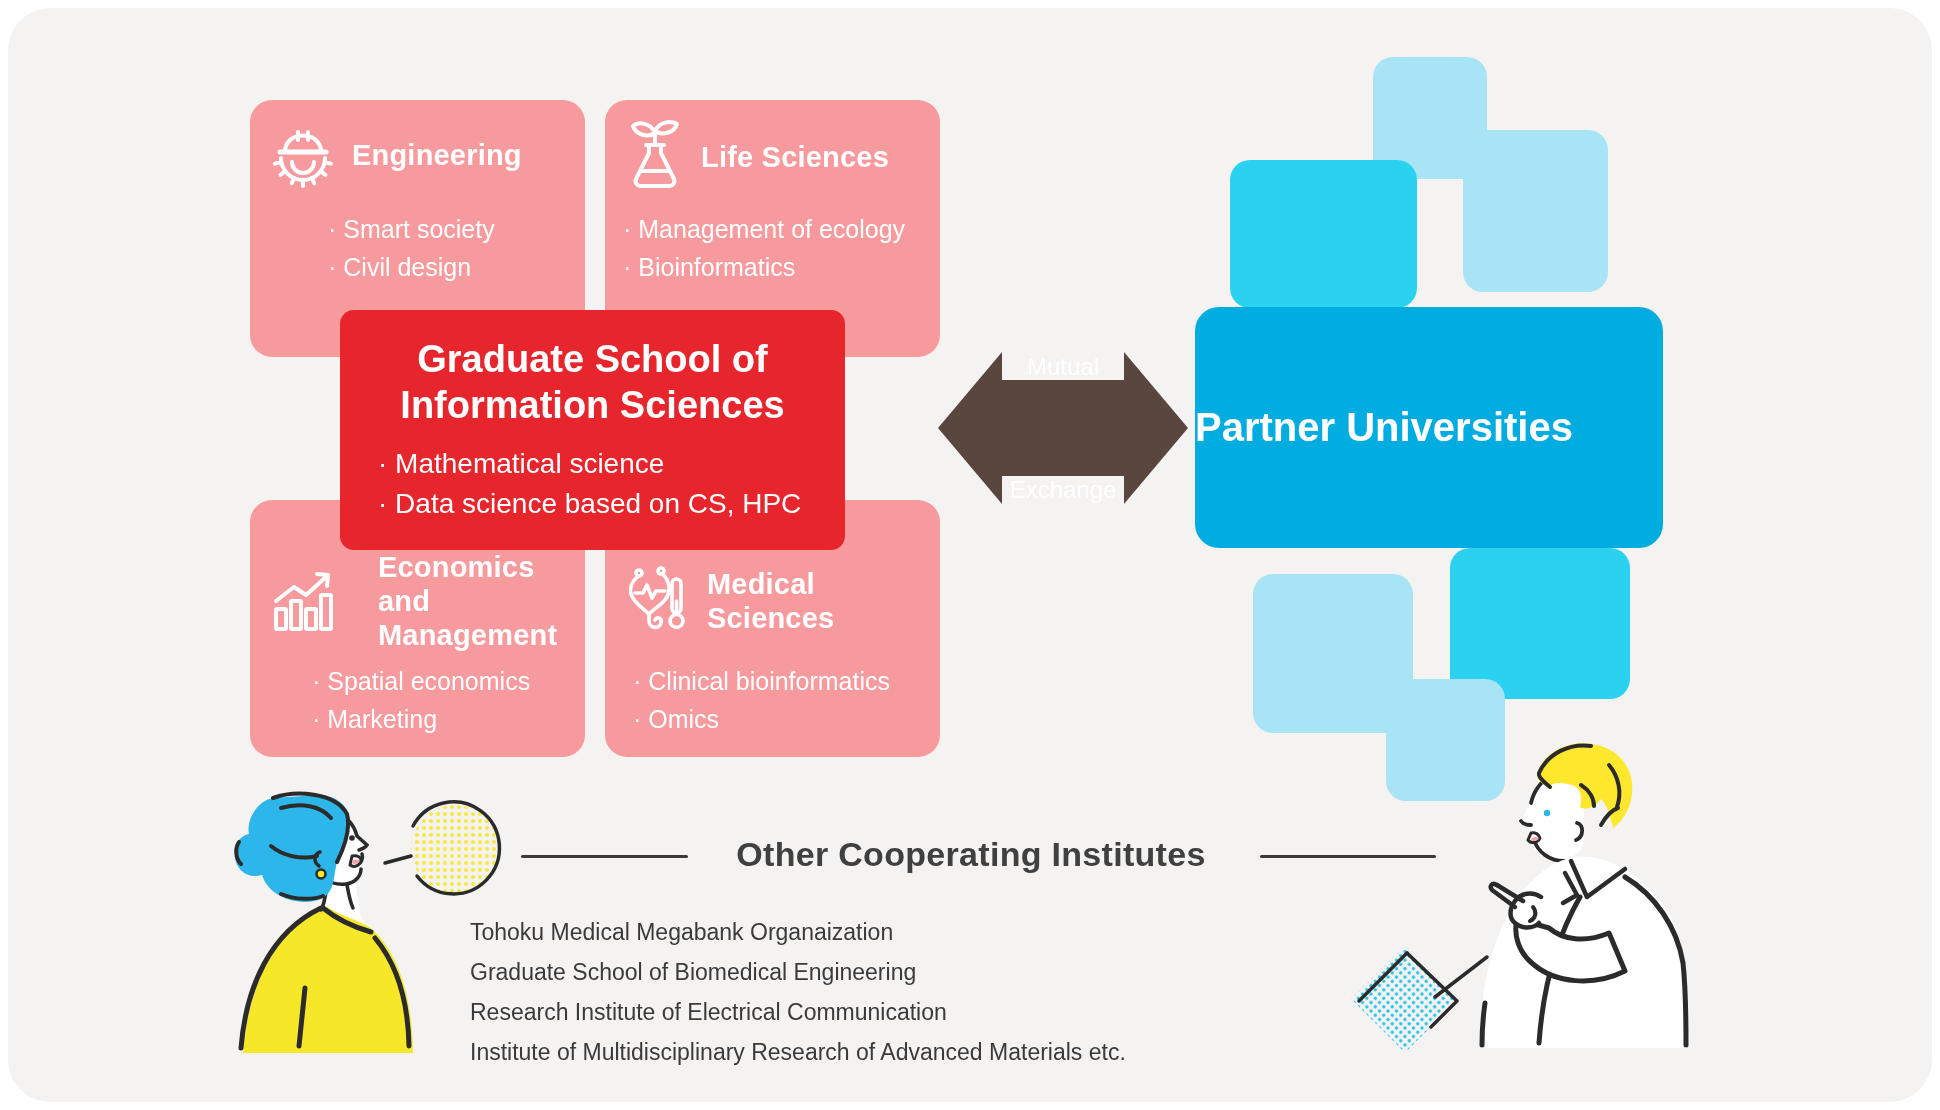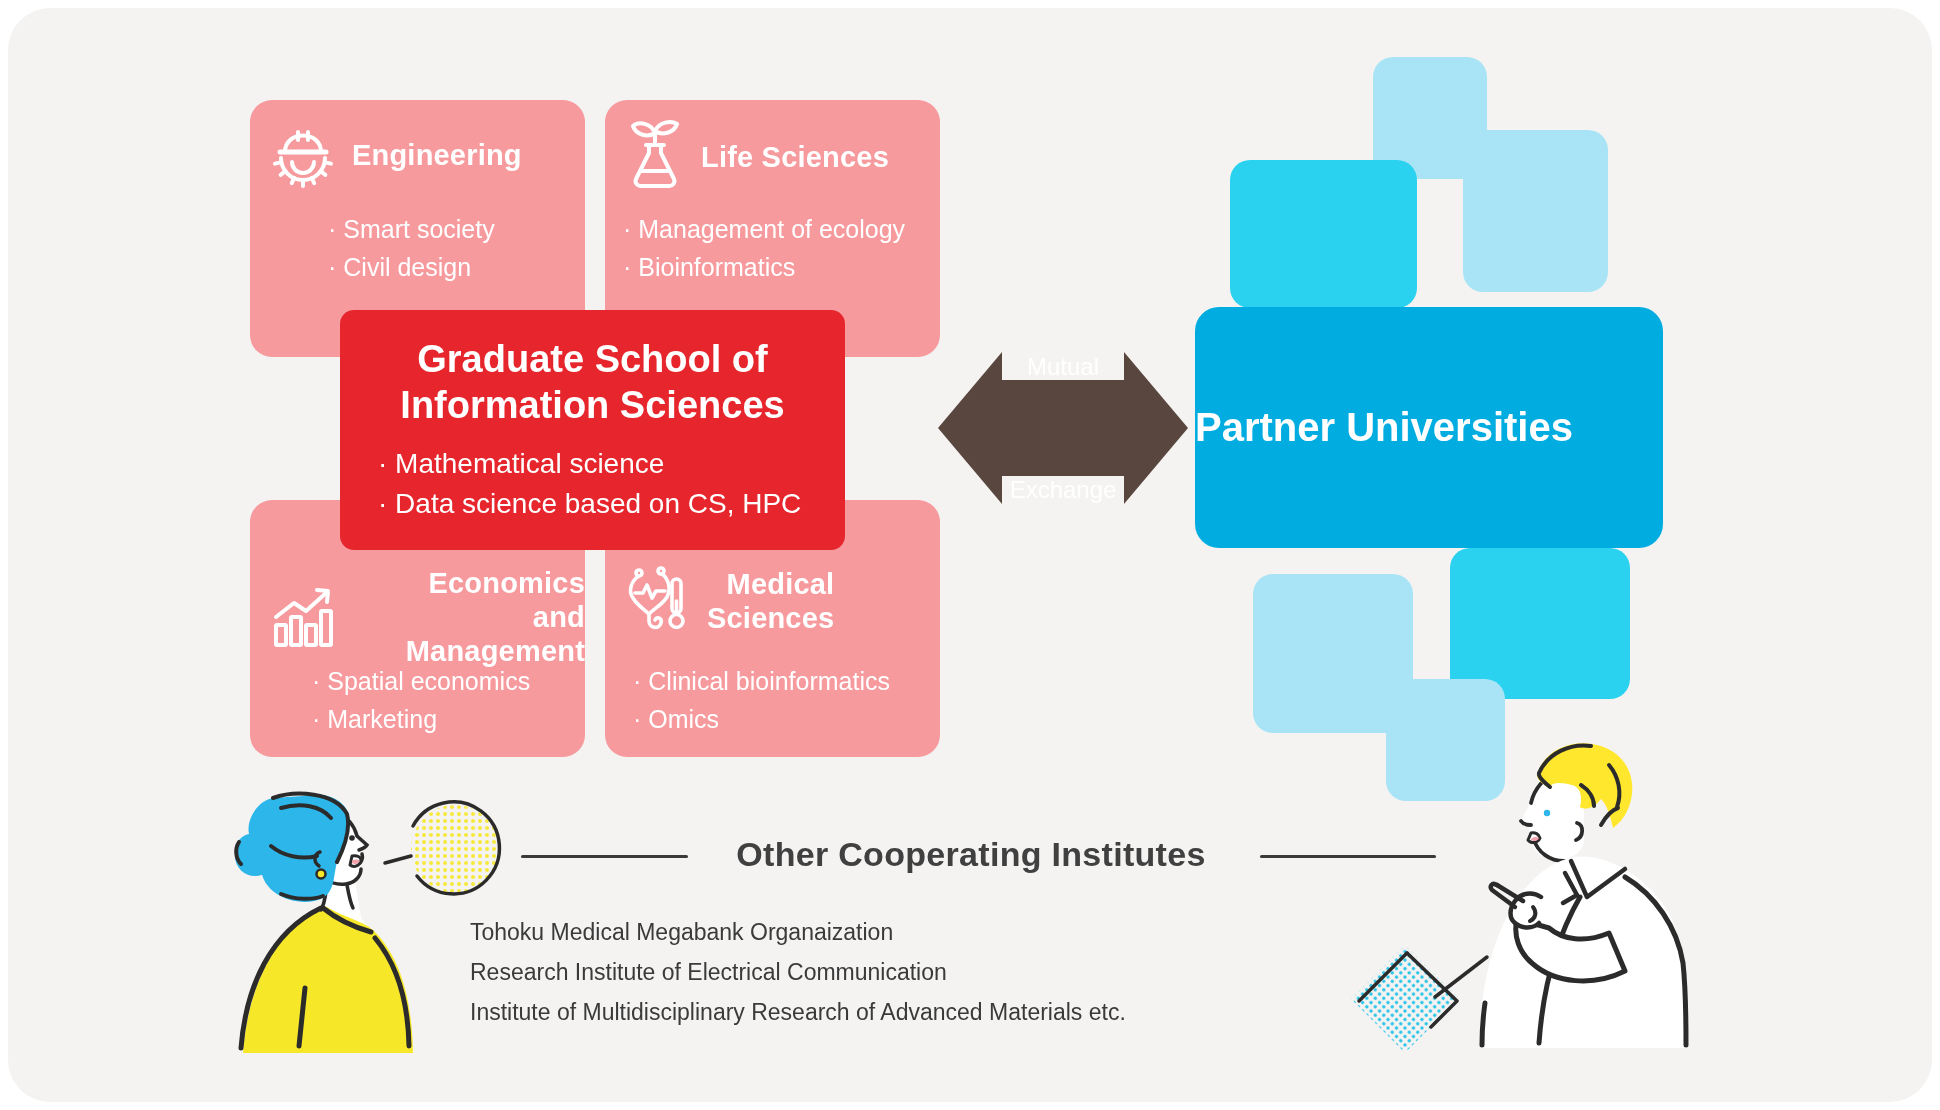--- a/index.html
+++ b/index.html
@@ -3,21 +3,21 @@
 <meta charset="utf-8">
 <style>
   html,body{margin:0;padding:0;background:#ffffff;}
   .canvas{position:relative;width:1940px;height:1110px;background:#ffffff;overflow:hidden;
           font-family:"Liberation Sans","DejaVu Sans",sans-serif;}
   .panel{position:absolute;left:8px;top:8px;width:1924px;height:1094px;background:#F4F3F2;border-radius:42px;}
 
   
   .card{position:absolute;width:335px;height:257px;background:#F79A9E;border-radius:22px;color:#fff;}
   .card .hdr{position:absolute;left:22px;display:flex;align-items:center;gap:18px;}
-  .card .ttl{font-weight:bold;font-size:29px;line-height:34px;letter-spacing:.2px;text-align:right;}
+  .card .ttl{font-weight:bold;font-size:29px;line-height:34px;letter-spacing:.2px;}
   .bullets{position:absolute;font-size:25px;line-height:38px;color:#ffffff;white-space:nowrap;}
 
   
   .center-card{position:absolute;left:340px;top:310px;width:505px;height:240px;background:#E6262C;
                border-radius:14px;color:#fff;z-index:6;}
   .center-card .cttl{position:absolute;left:0;top:26px;width:100%;text-align:center;
                      font-weight:bold;font-size:38px;line-height:46px;}
   .center-card .bullets{left:38px;top:134px;font-size:28px;line-height:40px;}
 
   
@@ -94,21 +94,21 @@
       </span>
       <span class="ttl">Life Sciences</span>
     </div>
     <div class="bullets" style="left:18px;top:110px;">
       <div>· Management of ecology</div>
       <div>· Bioinformatics</div>
     </div>
   </div>
 
   <div class="card" style="left:250px;top:500px;">
-    <div class="hdr" style="top:78px;height:78px;gap:40px;">
+    <div class="hdr" style="top:62px;height:78px;gap:40px;">
       <span>
         <svg width="66" height="68" viewBox="0 0 66 68">
           <g stroke="#fff" stroke-width="4" fill="none" stroke-linecap="round" stroke-linejoin="round">
             <rect x="4" y="44" width="10" height="20" rx="1"></rect>
             <rect x="19" y="36" width="10" height="28" rx="1"></rect>
             <rect x="34" y="44" width="10" height="20" rx="1"></rect>
             <rect x="49" y="30" width="10" height="34" rx="1"></rect>
             <path d="M4,36 L22,22 L34,30 L54,12"></path>
             <path d="M45,9 L56,10 L55,21"></path>
           </g>
@@ -176,20 +176,21 @@
   <div class="partner">
     <span>Partner Universities</span>
   </div>
 
   <div class="coop-line" style="left:521px;width:167px;"></div>
   <div class="coop-heading">Other Cooperating Institutes</div>
   <div class="coop-line" style="left:1260px;width:176px;"></div>
 
   <div class="coop-list">
     <div>Tohoku Medical Megabank Organaization</div>
+    <div>Graduate School of Biomedical Engineering</div>
     <div>Research Institute of Electrical Communication</div>
     <div>Institute of Multidisciplinary Research of Advanced Materials etc.</div>
   </div>
 
   <div class="illu" style="left:225px;top:790px;">
     <svg width="290" height="265" viewBox="0 0 290 265">
       <defs>
         <pattern id="ydots" width="7" height="7" patternUnits="userSpaceOnUse">
           <circle cx="3" cy="3" r="2" fill="#F7E93C"></circle>
         </pattern>

